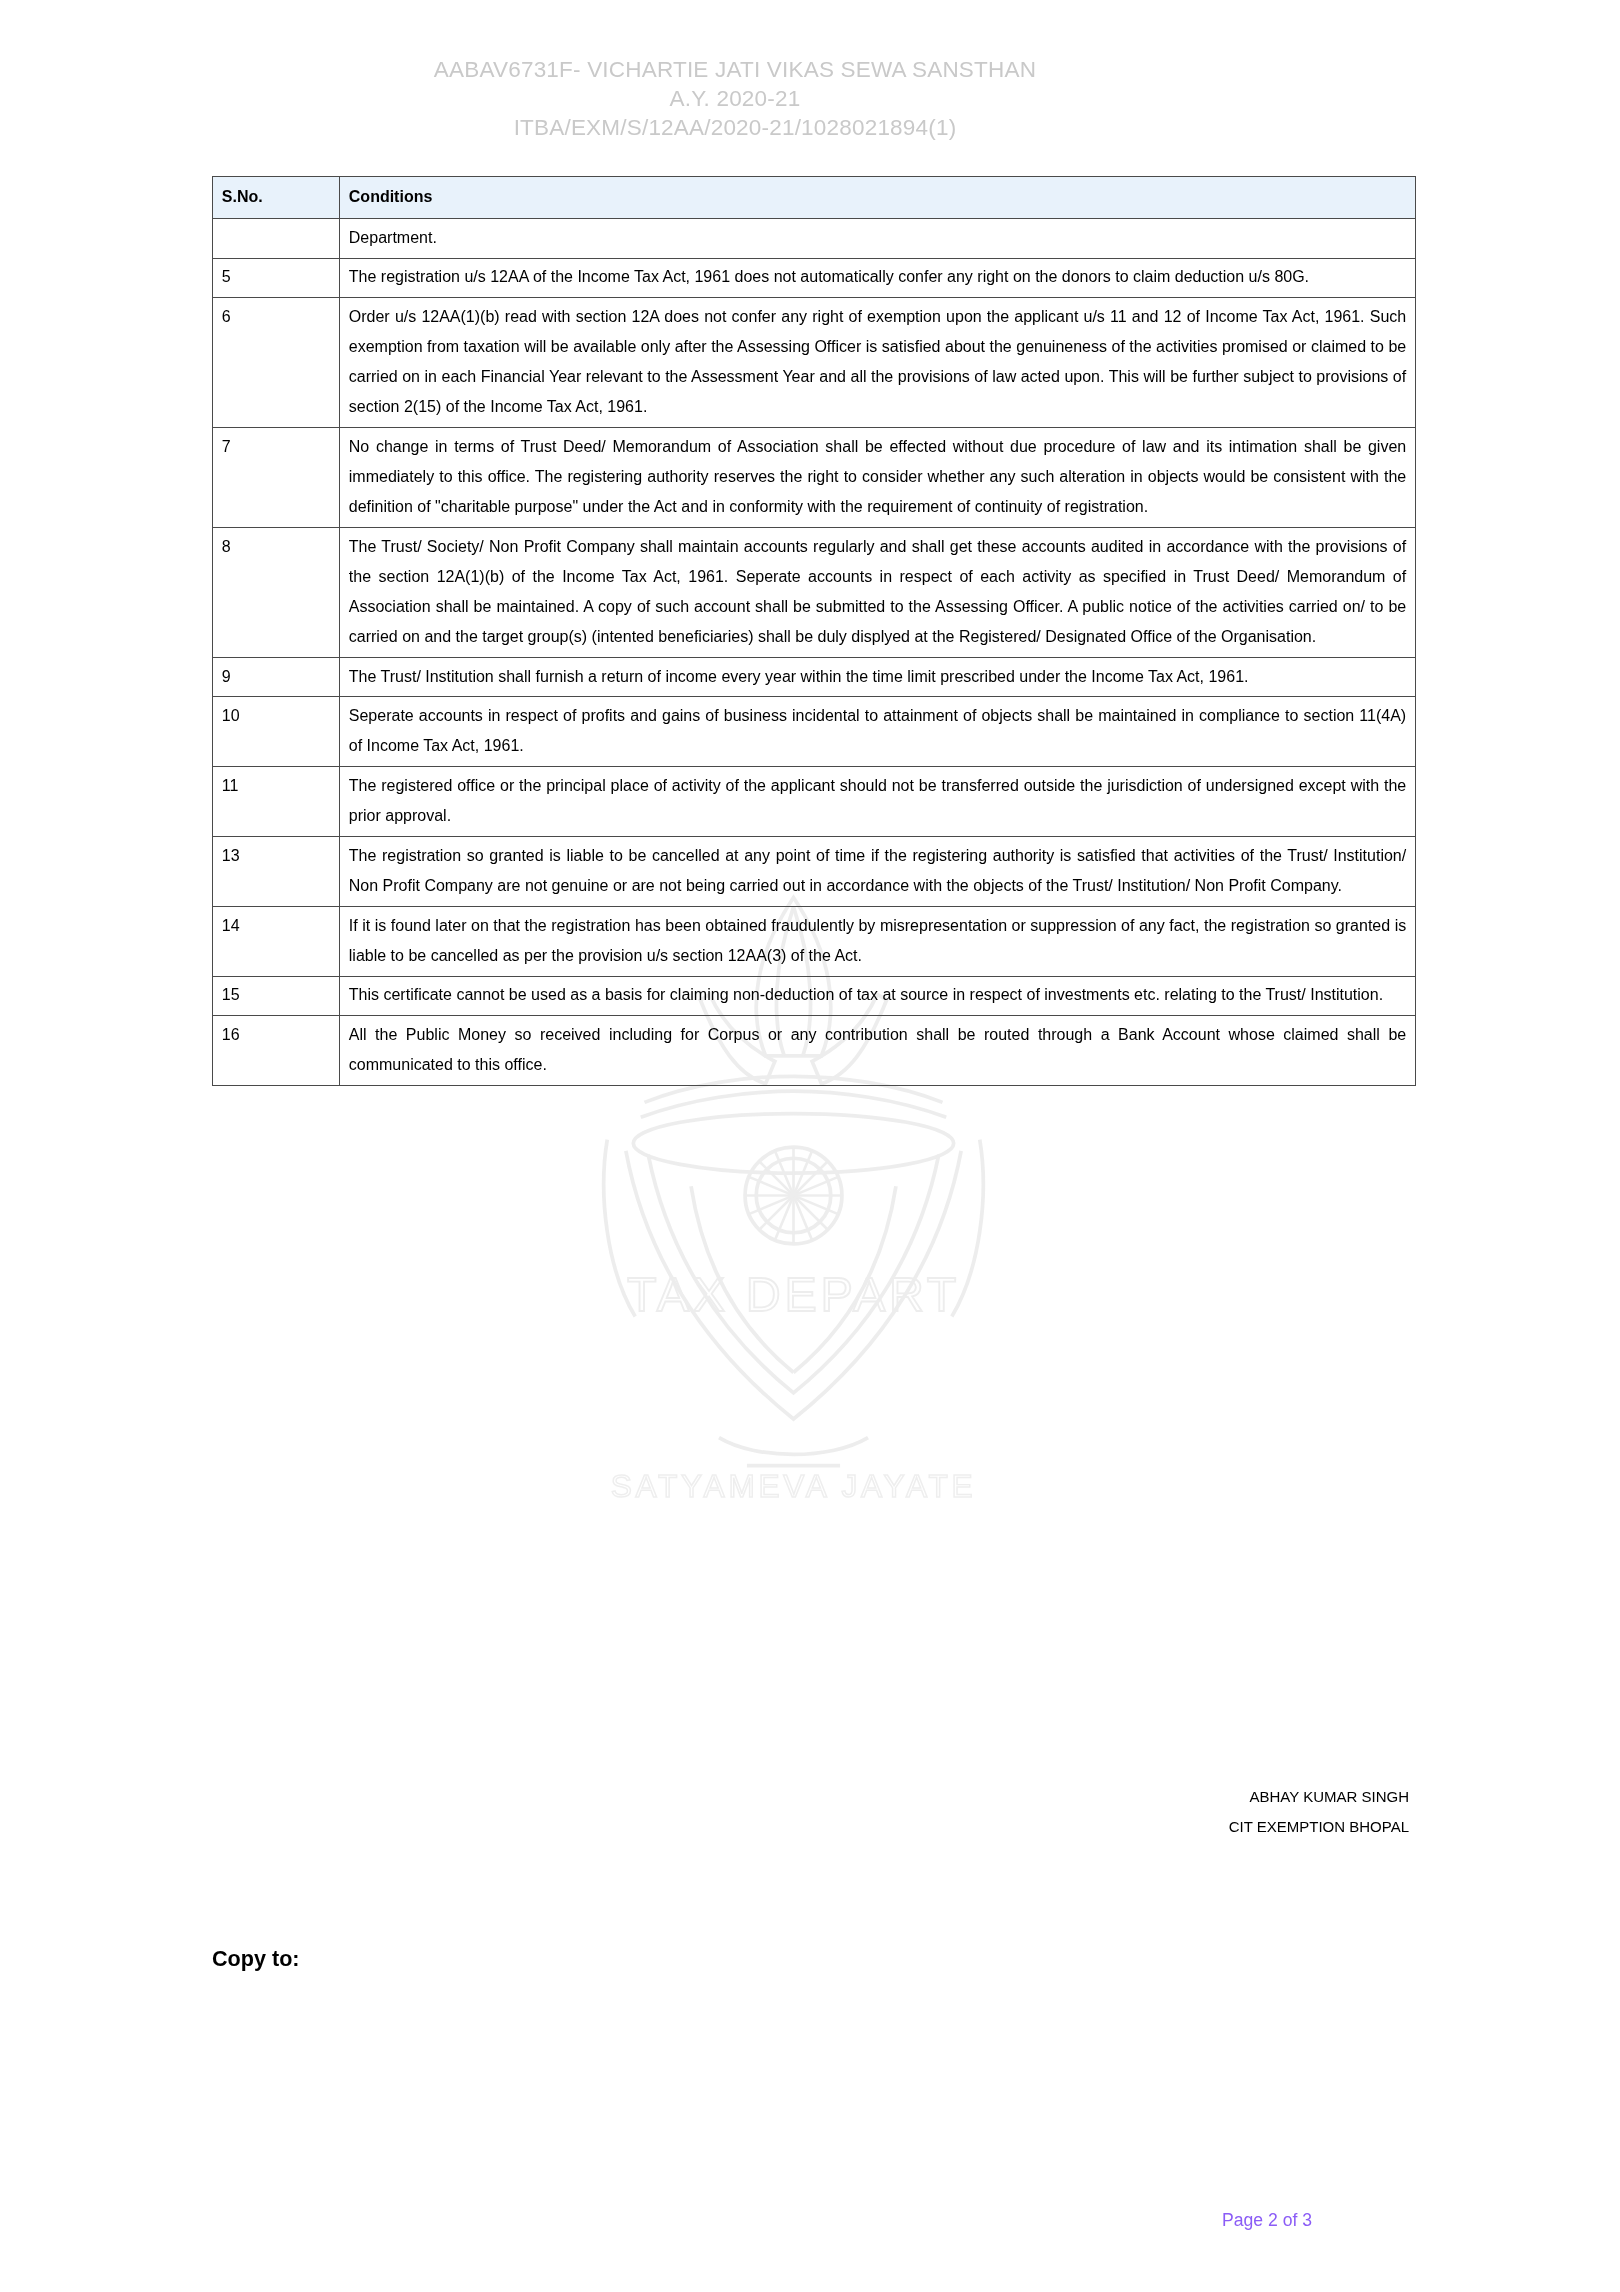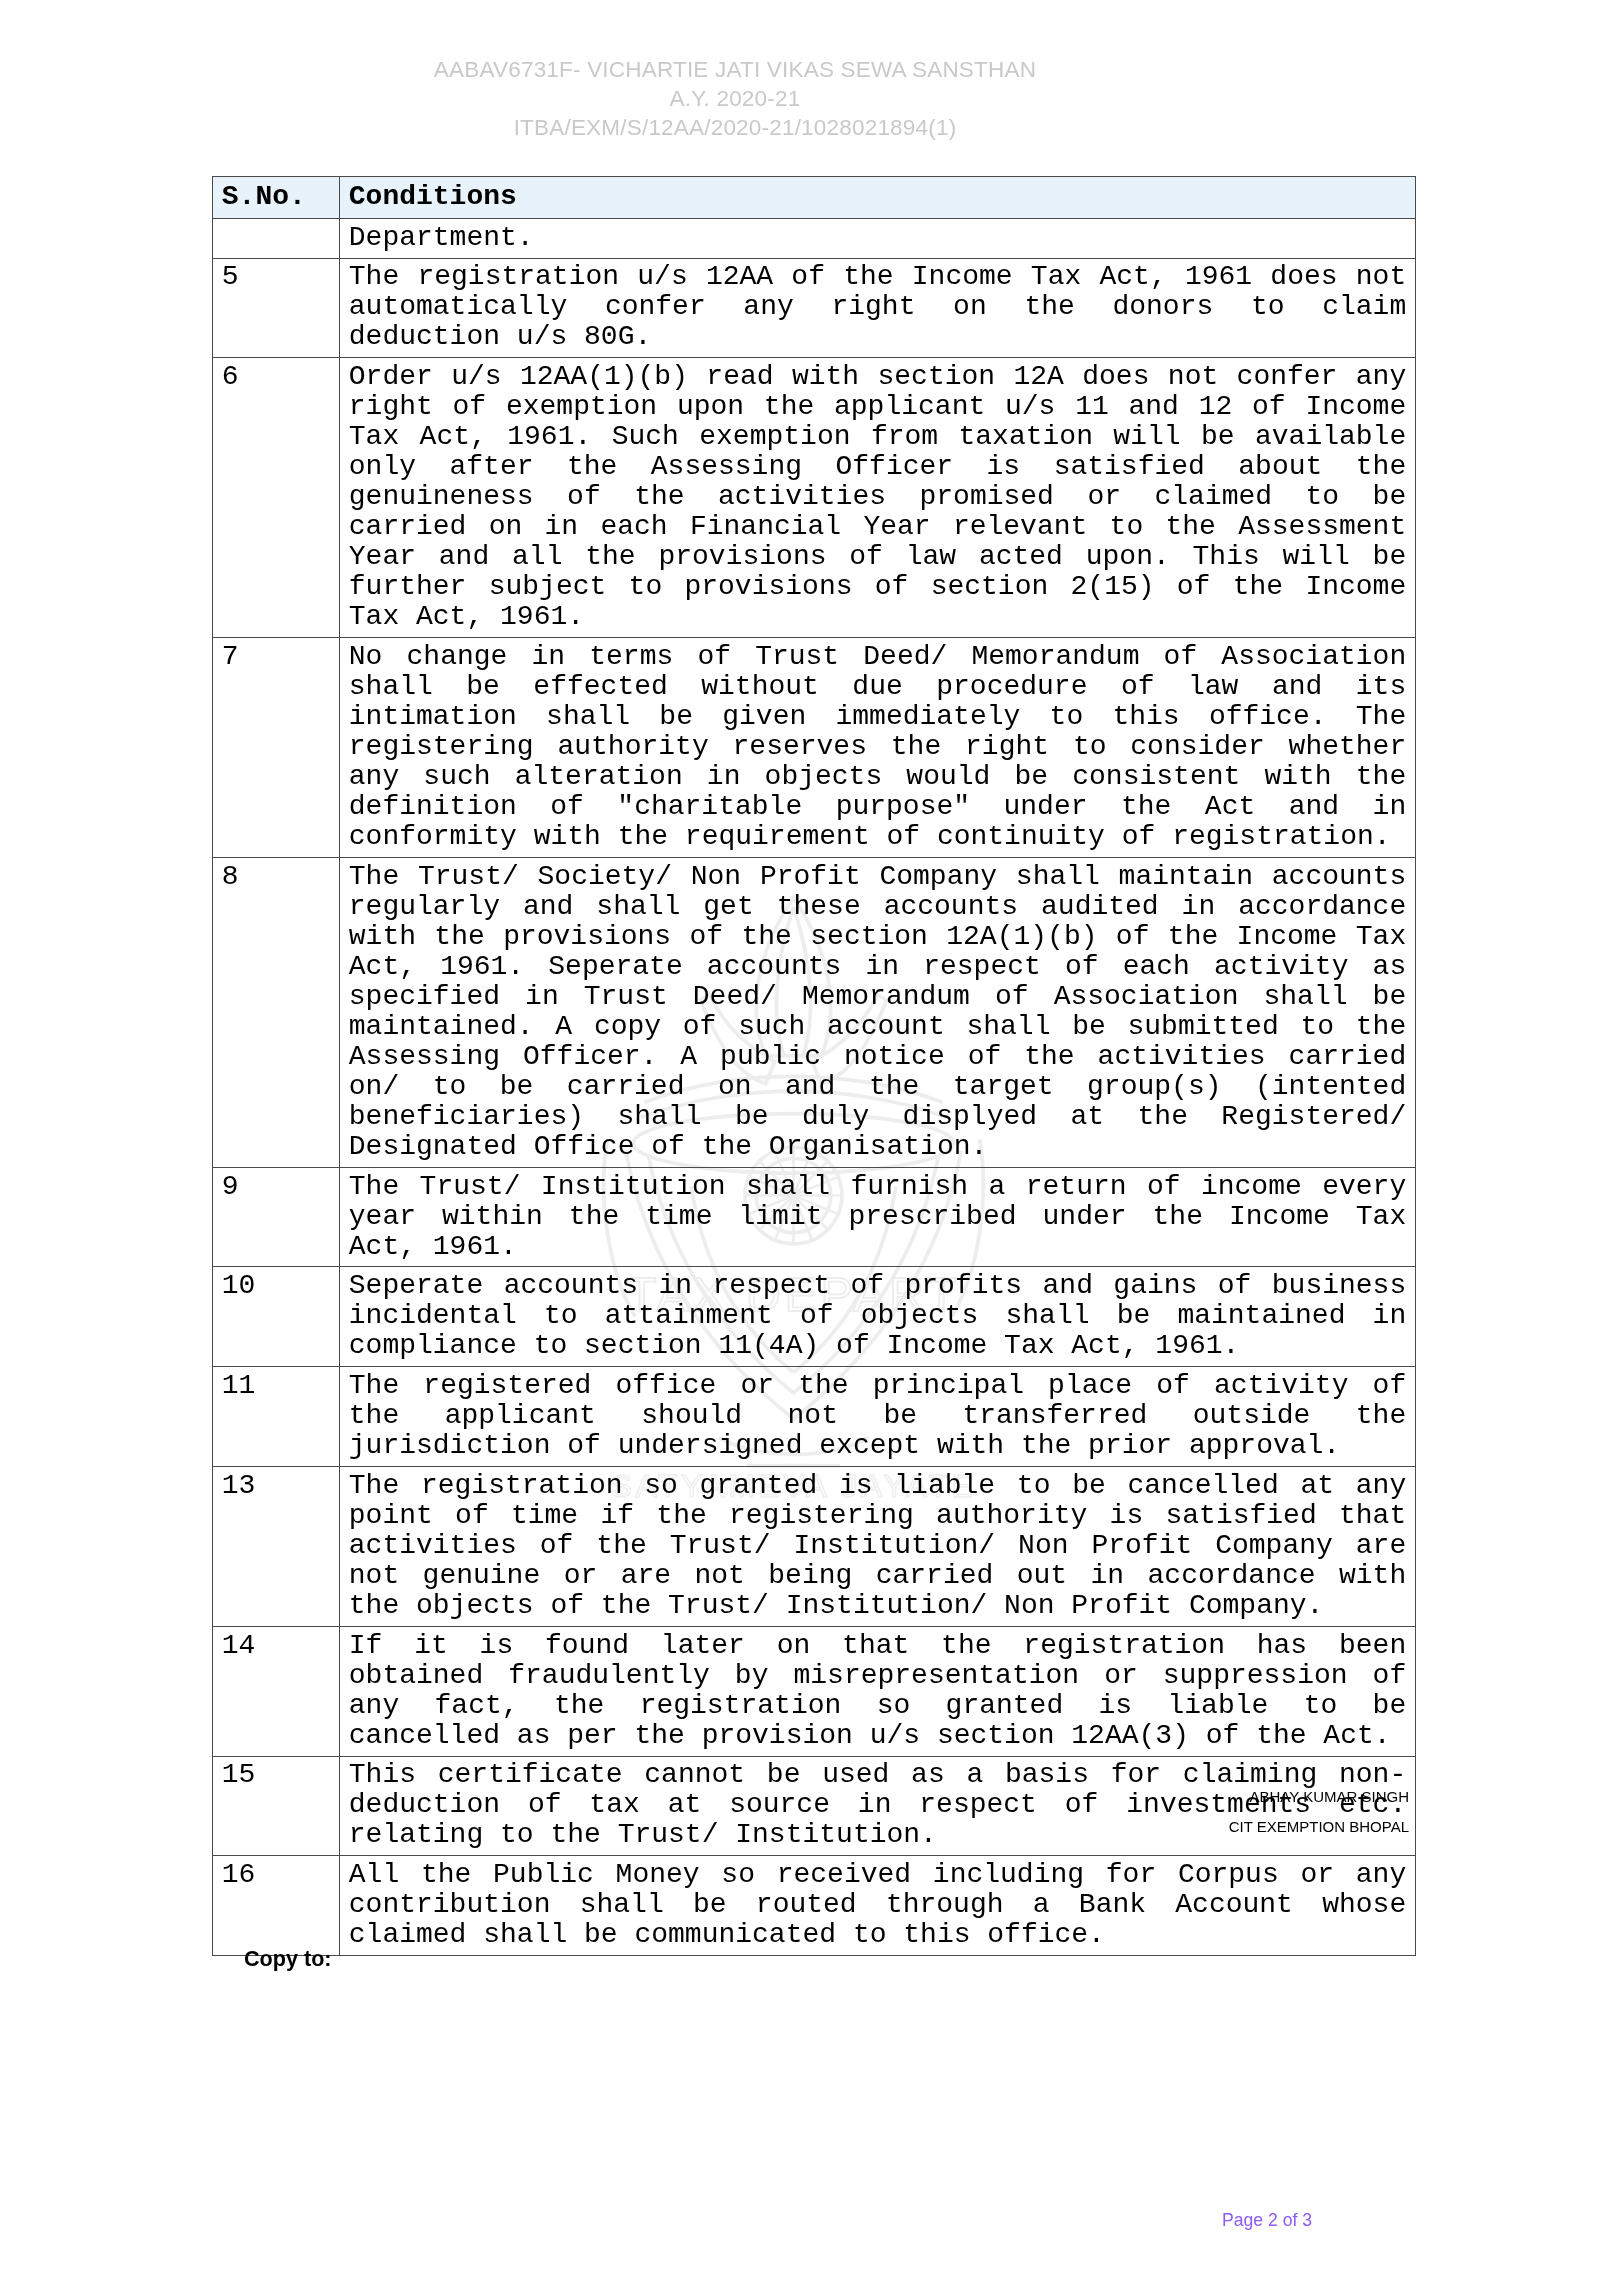--- a/index.html
+++ b/index.html
@@ -55,24 +55,23 @@
     width: 1204px;
     border-collapse: collapse;
     table-layout: fixed;
     z-index: 2;
     background: transparent;
   }
   .cond-table th, .cond-table td {
     border: 1px solid #4a4a4a;
     vertical-align: top;
     padding: 3.9px 8.8px 4.9px 8.8px;
-    font-size: 28px;
+    font-size: 16px;
     line-height: 30px;
     background: transparent;
-    font-family: Liberation Mono, monospace;
   }
   .cond-table thead th {
     background: #e8f2fb;
     font-weight: bold;
     text-align: left;
     padding-top: 4.9px;
     padding-bottom: 5.9px;
   }
   .col-sno { width: 127px; }
   .col-cond { width: auto; }
@@ -92,21 +91,20 @@
   }
 
   
   .copy-to {
     position: absolute;
     left: 212px;
     top: 1946px;
     font-size: 21.6px;
     font-weight: bold;
     z-index: 3;
-    margin-left: 32px;
   }
 
   
   .footer {
     position: absolute;
     left: 0;
     top: 2210px;
     width: 1312px;
     text-align: right;
     font-size: 17.6px;

